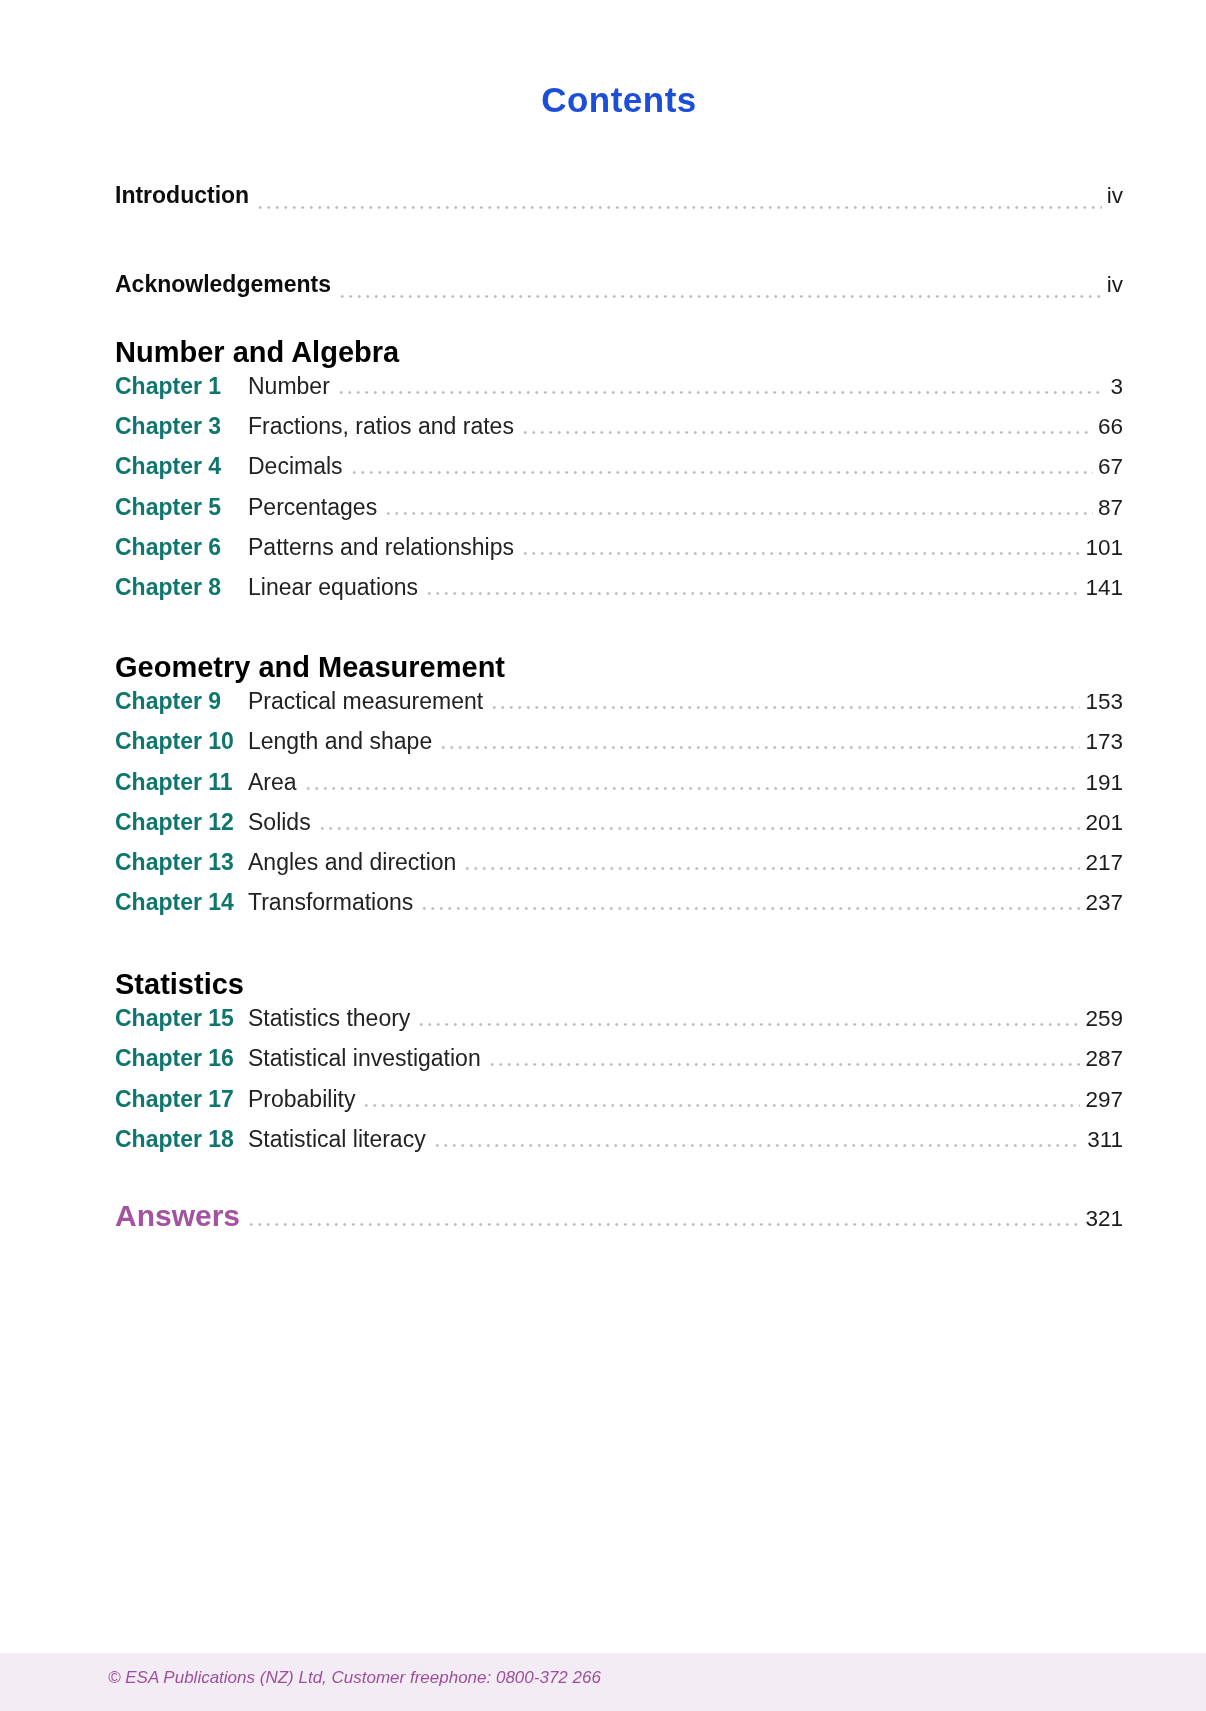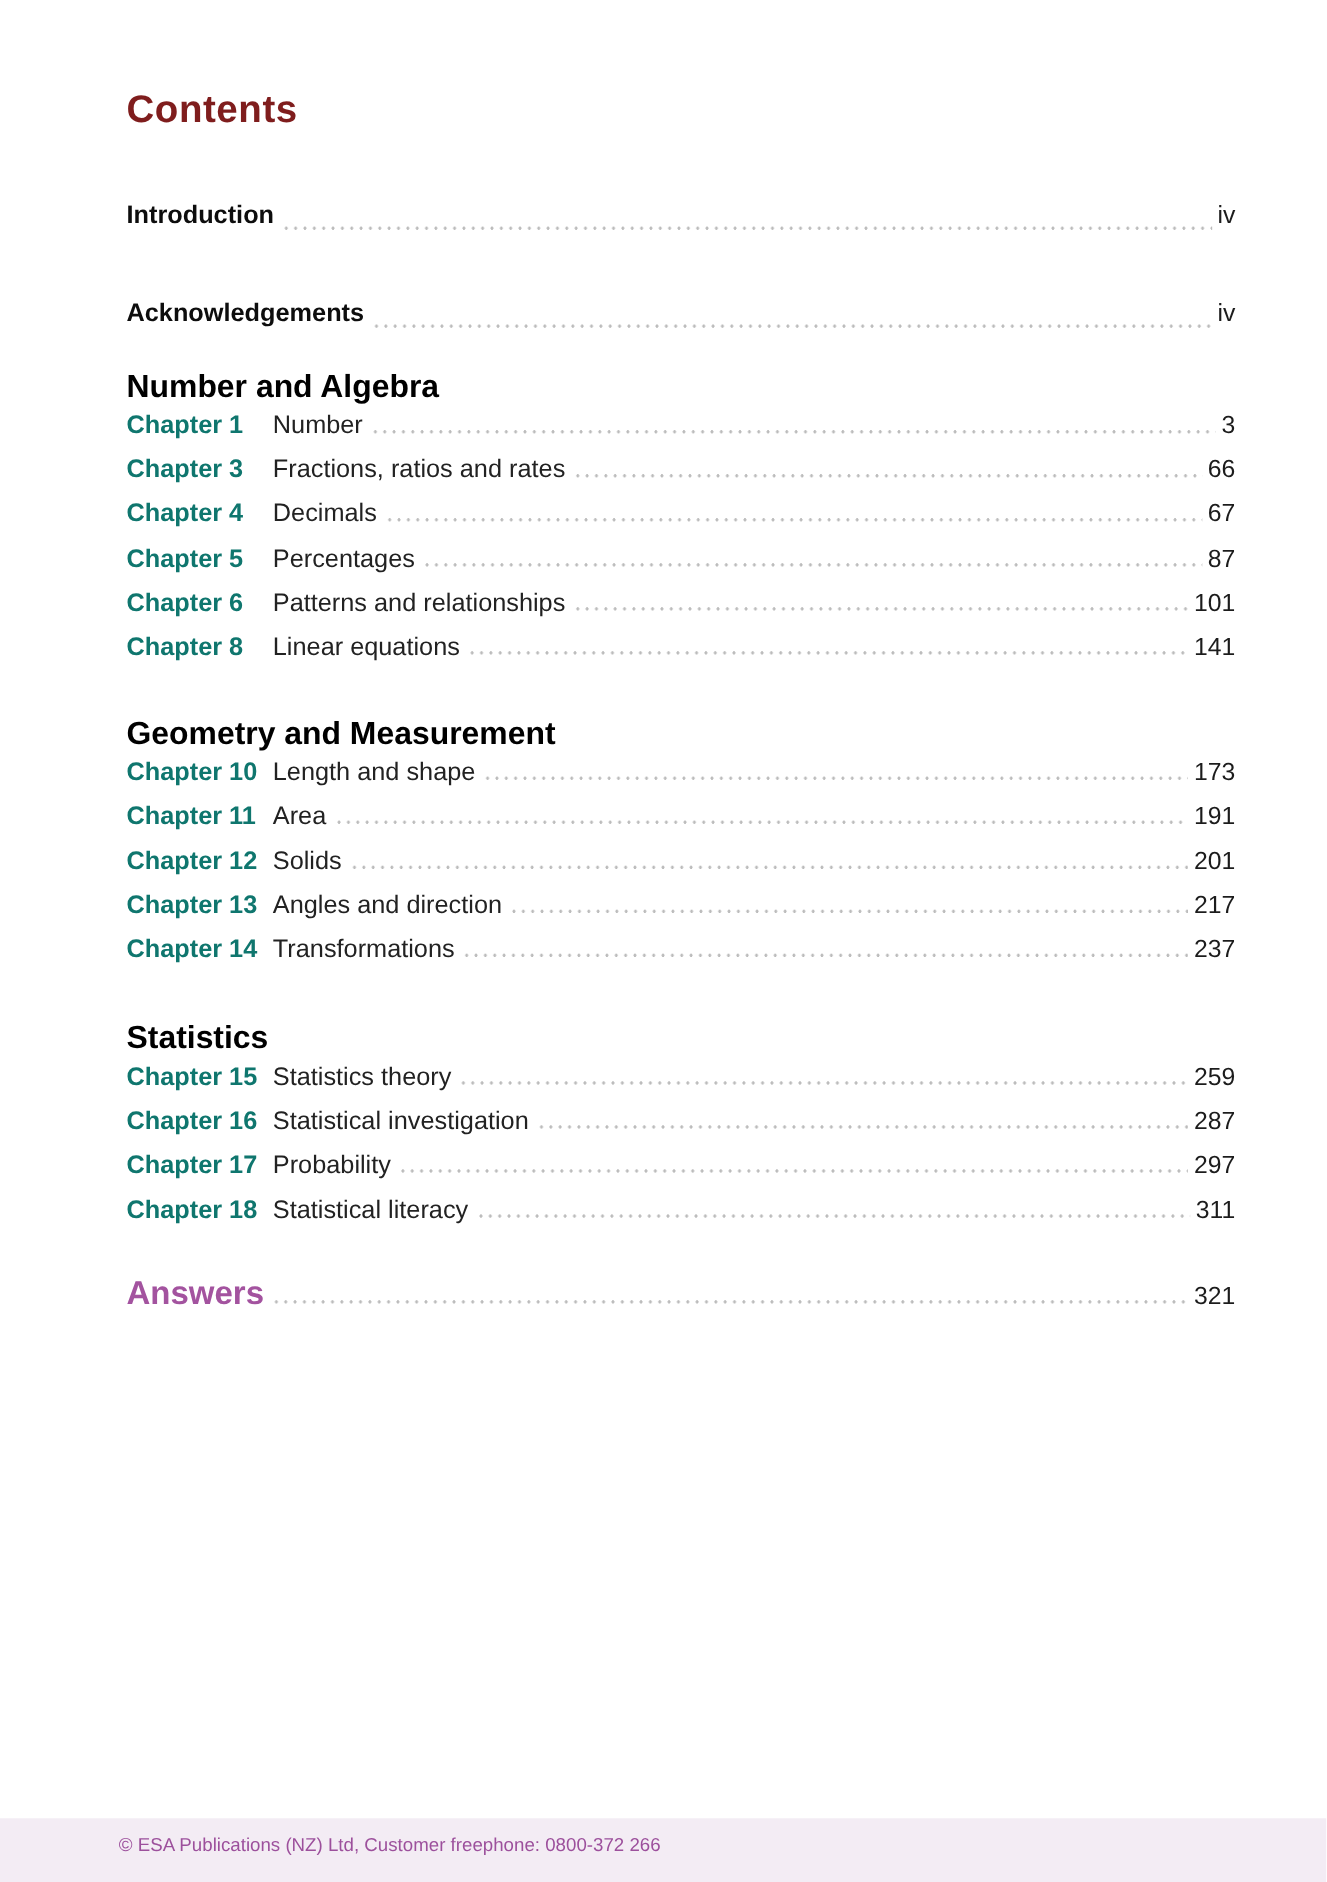--- a/index.html
+++ b/index.html
@@ -11,22 +11,23 @@
     color:#111111;
     overflow:hidden;
   }
   .content {
     position:absolute; top:0; left:115px; width:1008px;
   }
   .contents-title {
     padding-top:80px;
     font-size:35px; line-height:40px;
     font-weight:bold;
-    color:#7f1d1d;
+    color:#1d4ed8;
     letter-spacing:0.5px;
+    text-align:center;
   }
   .row {
     display:flex; align-items:flex-end;
     height:41px;
     font-size:23px;
     margin-top:48px;
   }
   .fm-label { font-weight:bold; color:#0d0d0d; }
   .leader {
     flex:1 1 auto;
@@ -74,20 +75,21 @@
     color:#A3539F;
   }
   .footer {
     position:absolute; left:0; right:0; bottom:0;
     height:58px;
     background:#F3ECF4;
     box-sizing:border-box;
     padding:15px 0 0 108px;
   }
   .footer-text {
+    font-style:italic;
     font-size:17px;
     color:#9C509C;
     text-align:right;
   }
 </style>
 </head>
 <body>
 
 <div class="page">
   <div class="content">
@@ -141,20 +143,26 @@
         <span class="ch-label">Chapter 8</span>
         <span class="ch-title">Linear equations</span>
         <span class="leader"></span>
         <span class="pageno">141</span>
       </div>
     </div>
 
     <div class="section-title s2">Geometry and Measurement</div>
     <div class="section-rows">
       <div class="chapter-row">
+        <span class="ch-label">Chapter 9</span>
+        <span class="ch-title">Practical measurement</span>
+        <span class="leader"></span>
+        <span class="pageno">153</span>
+      </div>
+      <div class="chapter-row">
         <span class="ch-label">Chapter 10</span>
         <span class="ch-title">Length and shape</span>
         <span class="leader"></span>
         <span class="pageno">173</span>
       </div>
       <div class="chapter-row">
         <span class="ch-label">Chapter 11</span>
         <span class="ch-title">Area</span>
         <span class="leader"></span>
         <span class="pageno">191</span>

